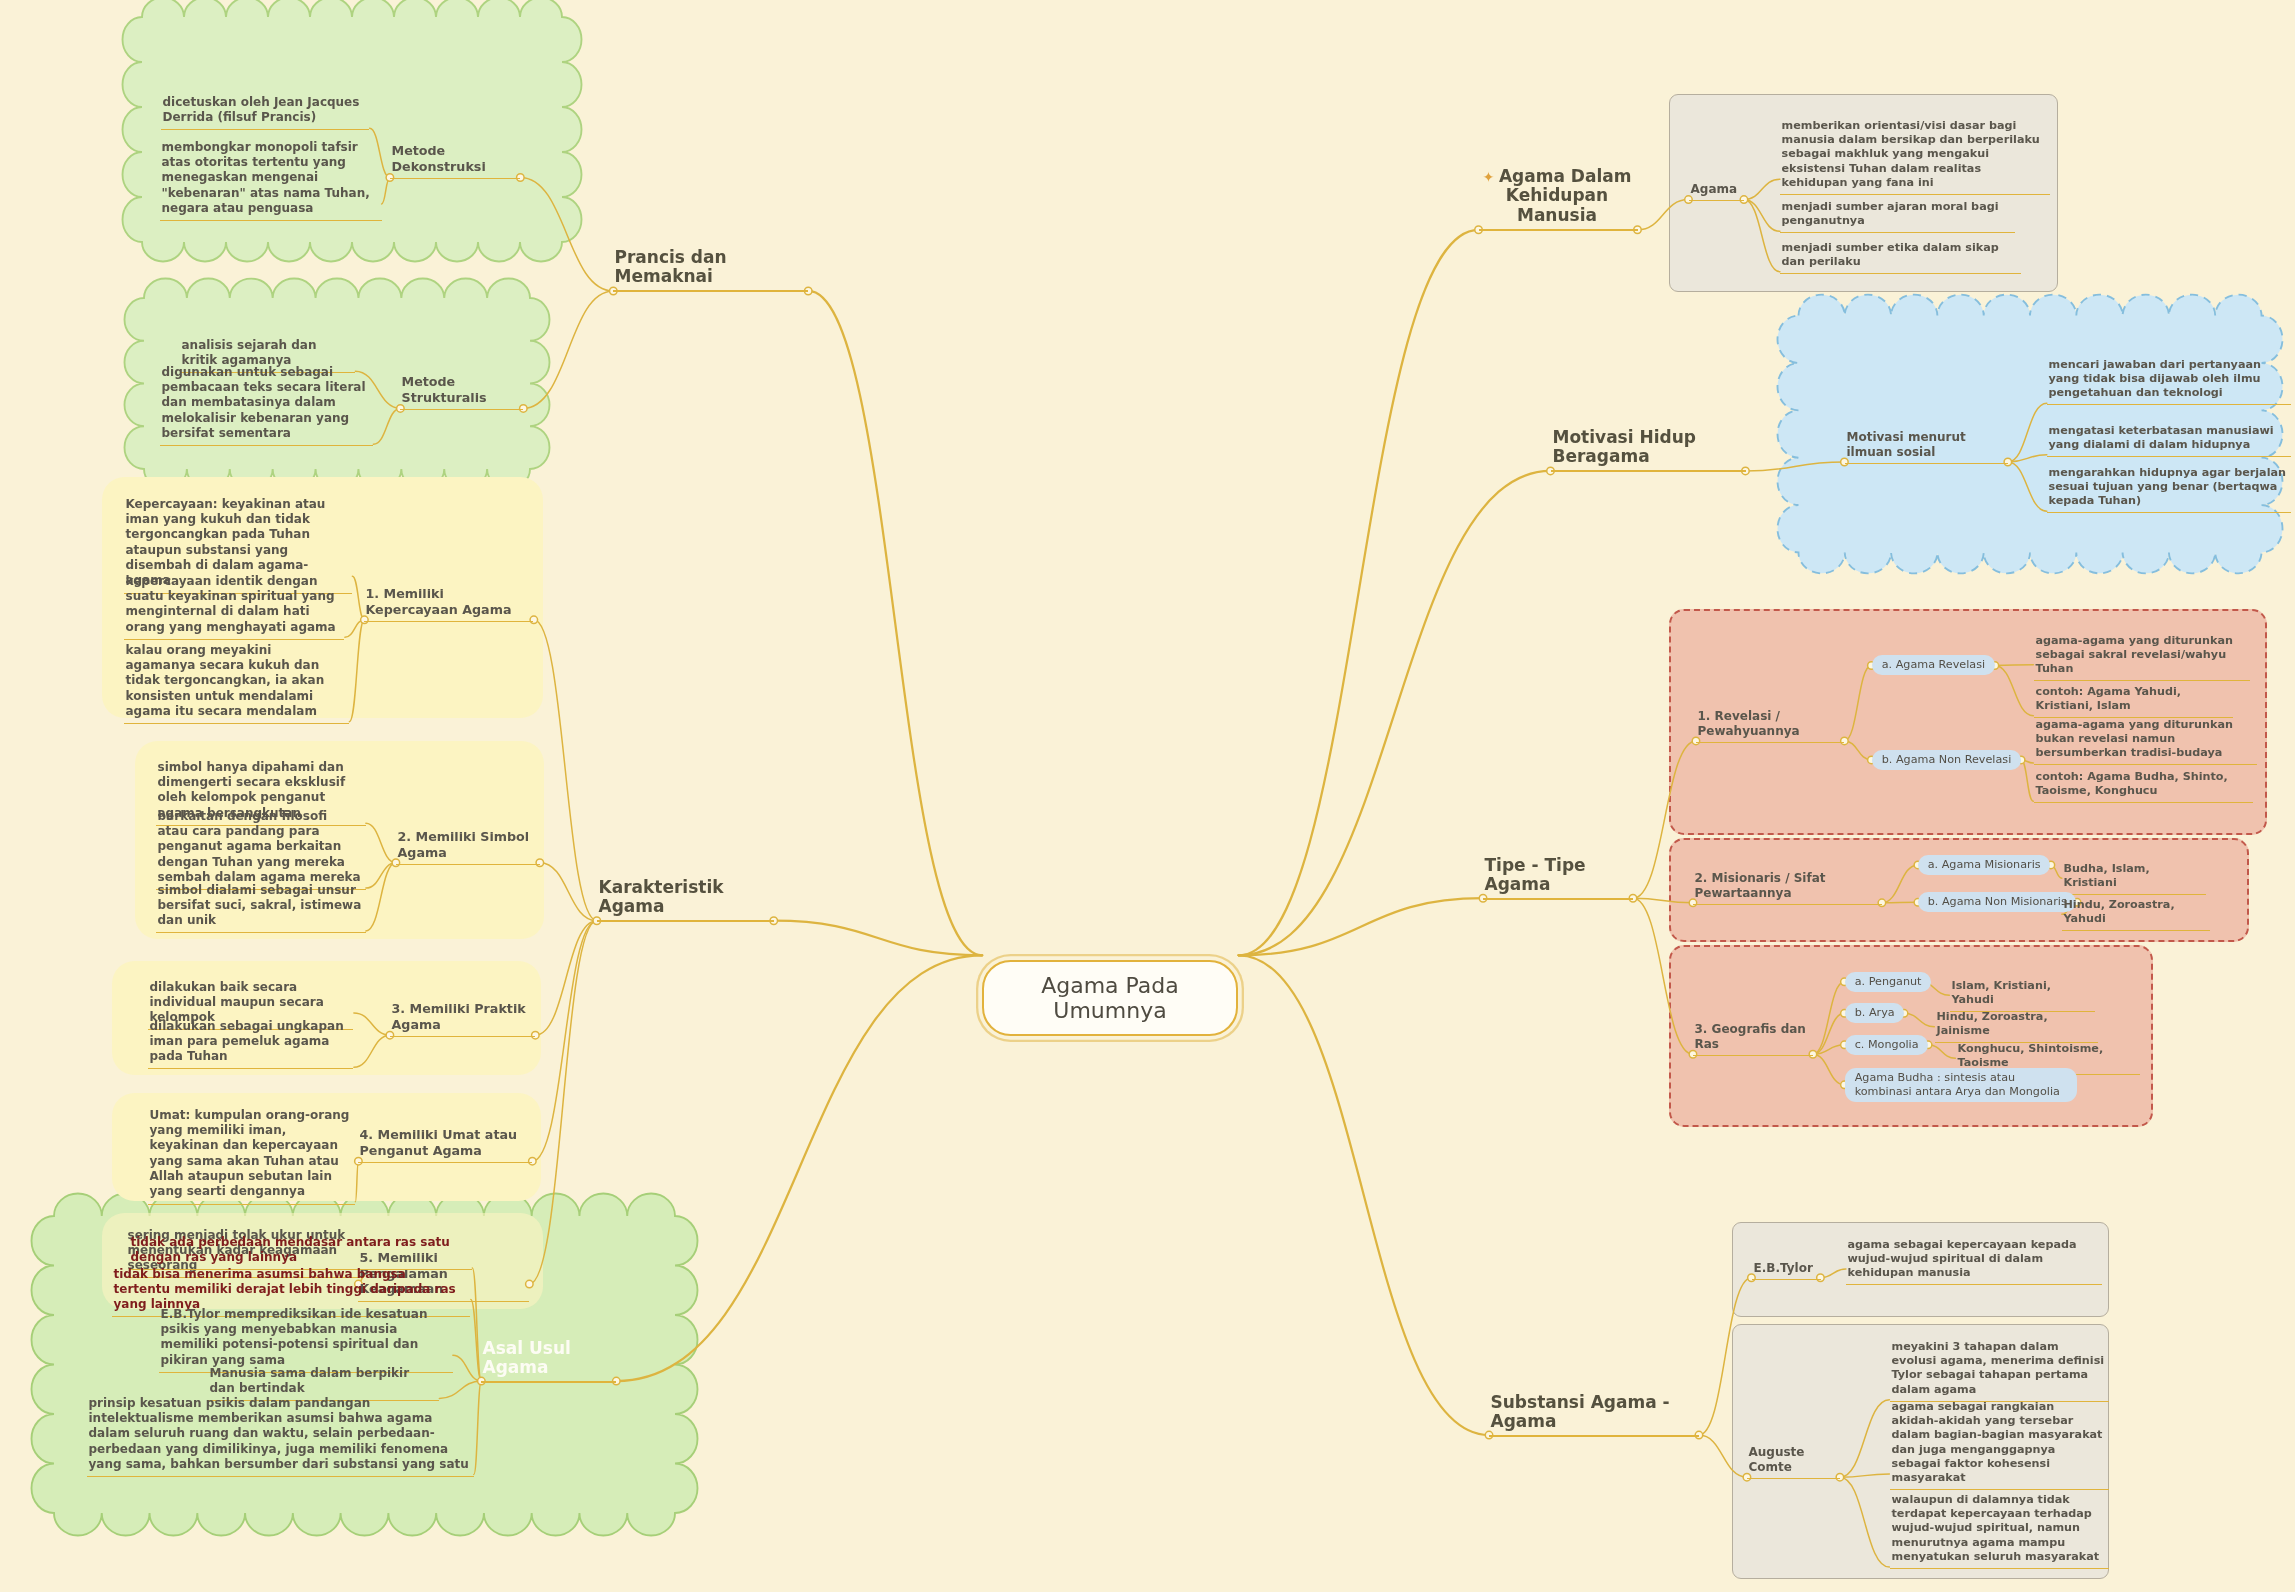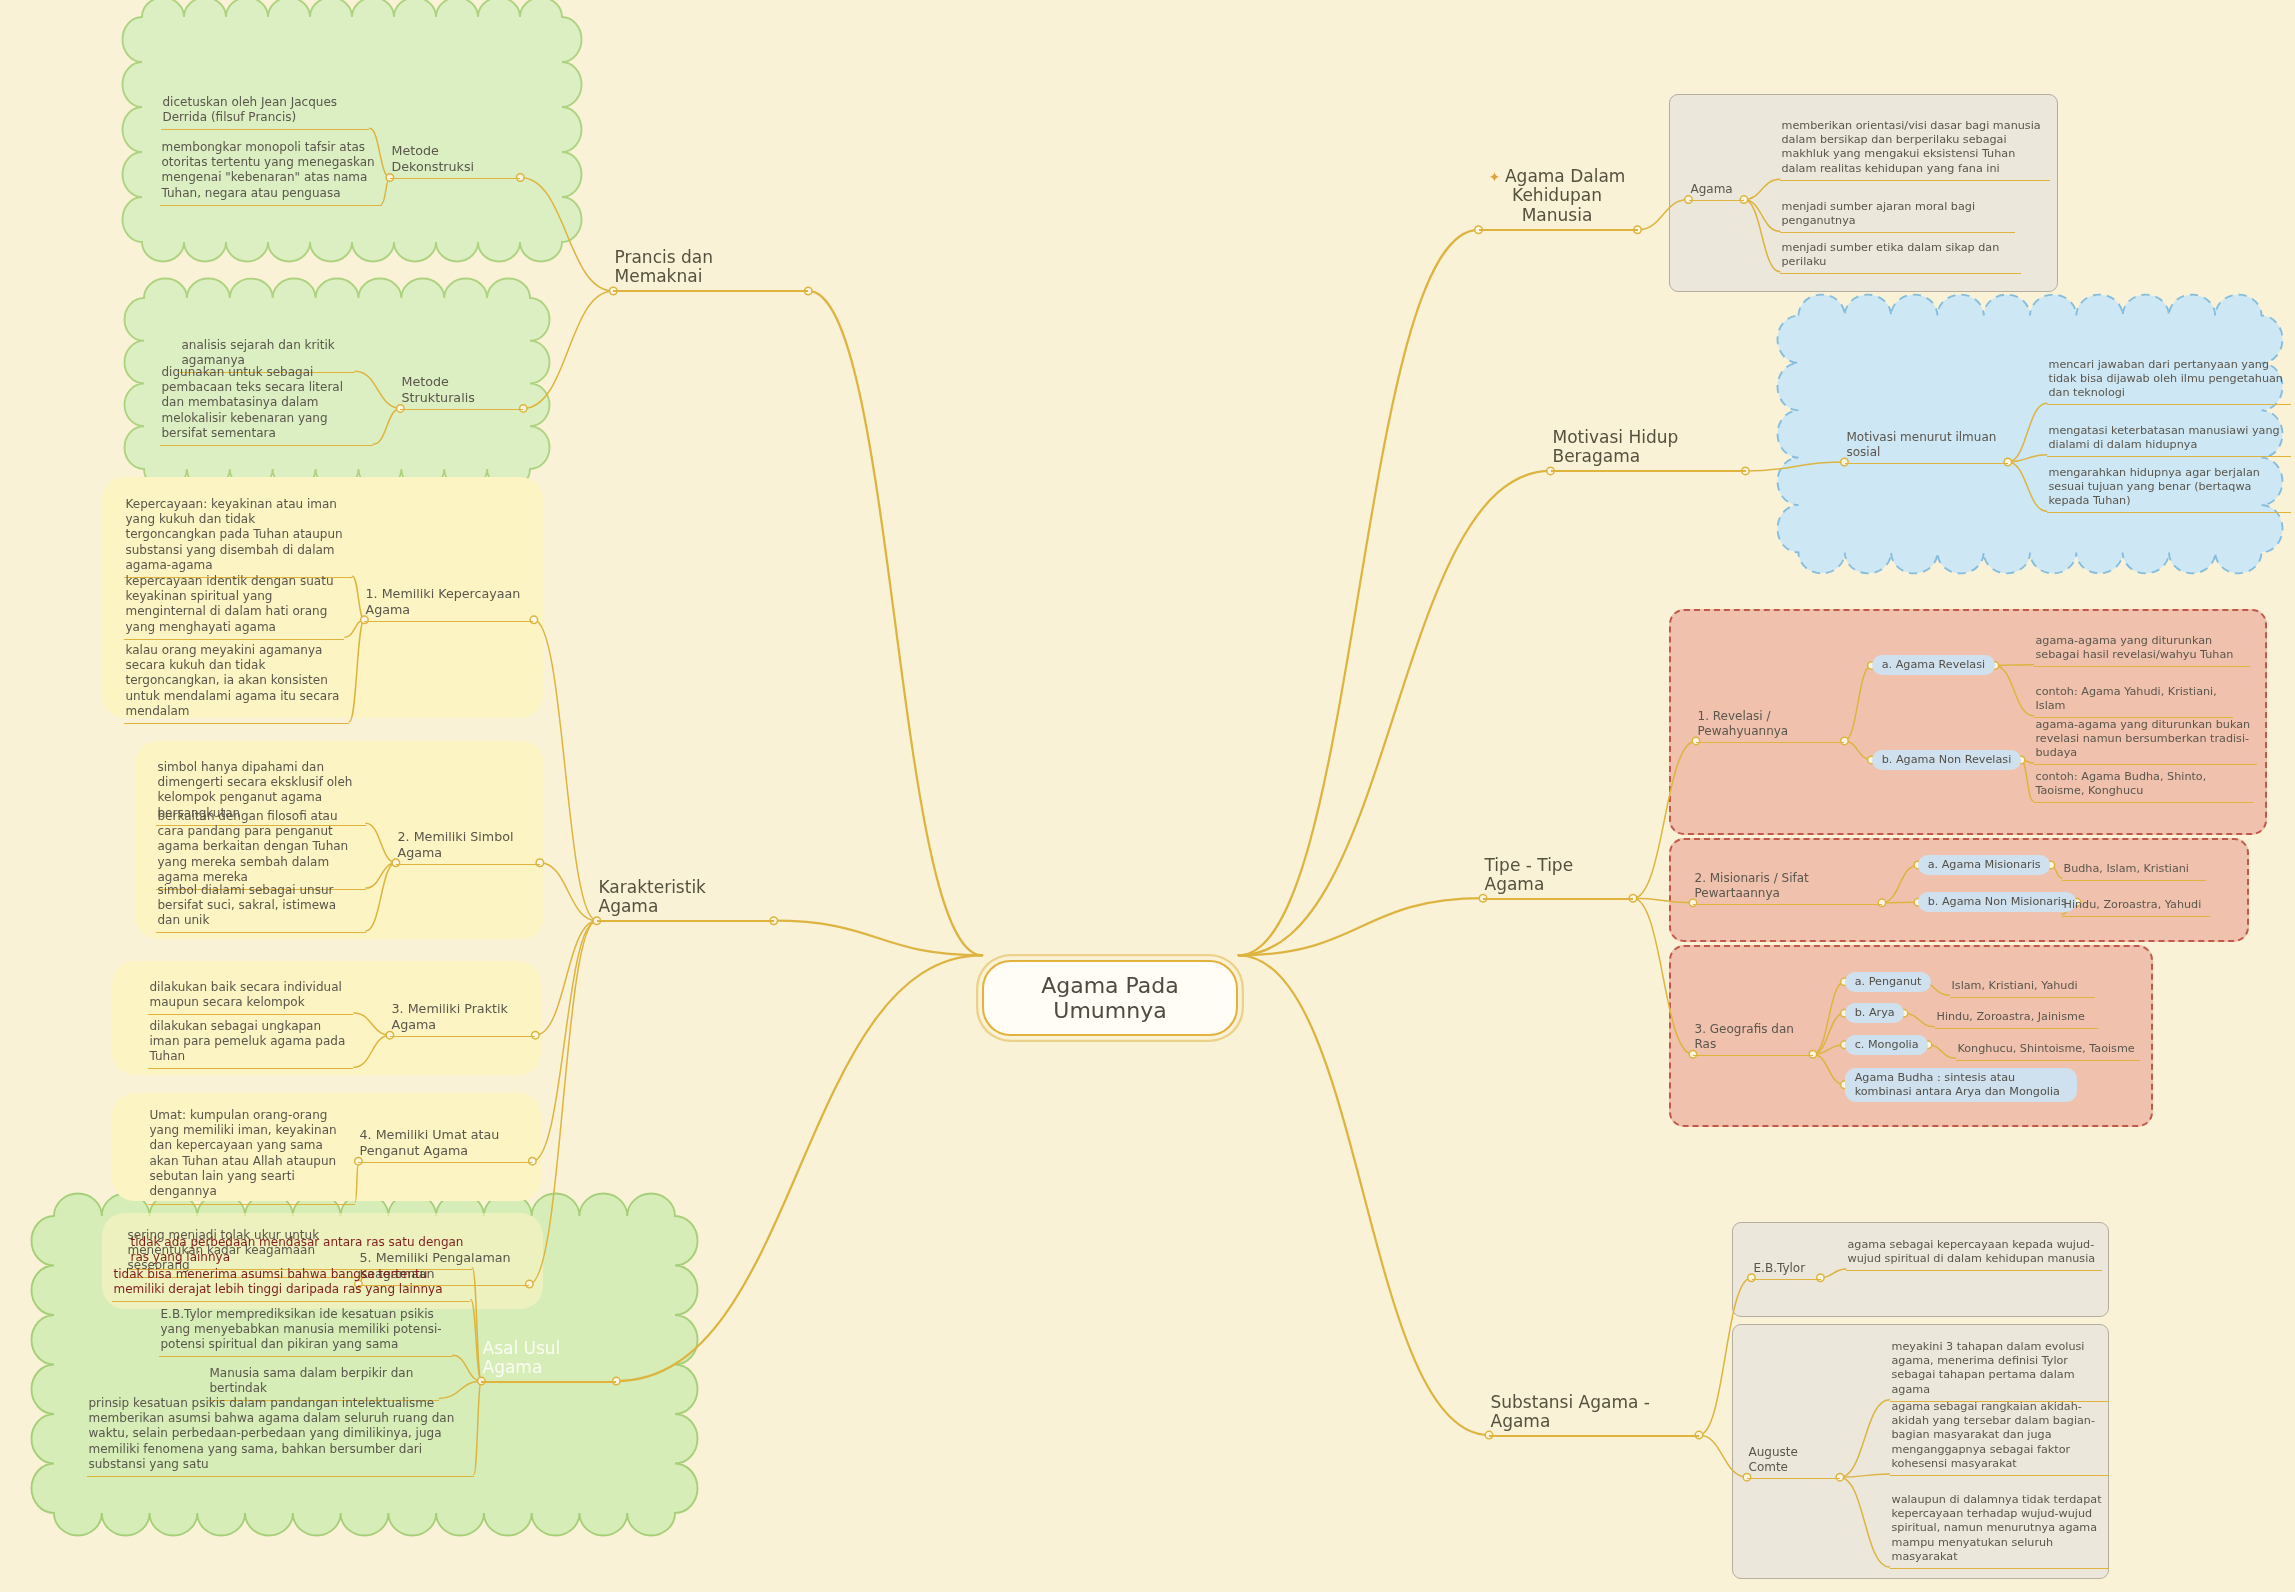--- a/index.html
+++ b/index.html
@@ -1,21 +1,21 @@
 <!DOCTYPE html>
 <html style="font-size:12px"><head>
 <meta charset="utf-8">
 <style>
   html,body{margin:0;padding:0;}
   body{
     width:2295px;height:1592px;position:relative;overflow:hidden;
     background:#faf2d7;font-family:"DejaVu Sans",sans-serif;
   }
   .node{position:absolute;z-index:3;color:#5a564c;}
-  .u{border-bottom:1.5px solid #e0b43c;padding:0.7px 4.5px 3.7px 1.5px;}
+  .u{border-bottom:1.5px solid #e0b43c;padding:0.7px 4.5px 3.7px 1.5px;font-weight:bold;}
   .txt{font-size:12px;line-height:1.28;}
   .sm{font-size:11.2px;line-height:1.28;}
   .lbl{font-size:12.7px;line-height:1.25;}
   .branch{font-size:17px;line-height:1.15;border-bottom-width:2.2px;color:#55513f;}
   .white{color:#fdfcf4;}
   .dim{color:#7f1d1d;}
   .pill{position:absolute;z-index:3;background:#cfe1ef;border-radius:11.2px;
         padding:3px 9.7px;font-size:11.2px;line-height:1.25;color:#534f47;}
   .ctr{background:#fffdf6;border:2.2px solid #e2b23c;border-radius:28.5px;
        box-shadow:0 0 0 3.7px #faf2d7,0 0 0 6px #ecd189;
@@ -242,21 +242,21 @@
 <div class="node branch u" style="left:1551px;top:427px;width:189px">Motivasi Hidup Beragama</div>
 <div class="node lbl u" style="left:1845px;top:429px;width:157px;font-size:12px">Motivasi menurut ilmuan sosial</div>
 <div class="node sm u" style="left:2047px;top:357px;width:238px">mencari jawaban dari pertanyaan yang tidak bisa dijawab oleh ilmu pengetahuan dan teknologi</div>
 <div class="node sm u" style="left:2047px;top:423px;width:238px">mengatasi keterbatasan manusiawi yang dialami di dalam hidupnya</div>
 <div class="node sm u" style="left:2047px;top:465px;width:238px">mengarahkan hidupnya agar berjalan sesuai tujuan yang benar (bertaqwa kepada Tuhan)</div>
 
 <div class="node branch u" style="left:1483px;top:855px;width:144px">Tipe - Tipe Agama</div>
 
 <div class="node lbl u" style="left:1696px;top:708px;width:142px;font-size:12px">1. Revelasi / Pewahyuannya</div>
 <div class="pill mid" style="left:1872px;top:655px">a. Agama Revelasi</div>
-<div class="node sm u" style="left:2034px;top:633px;width:210px">agama-agama yang diturunkan sebagai hasil revelasi/wahyu Tuhan</div>
+<div class="node sm u" style="left:2034px;top:633px;width:210px">agama-agama yang diturunkan sebagai sakral revelasi/wahyu Tuhan</div>
 <div class="node sm u" style="left:2034px;top:684px;width:193px">contoh: Agama Yahudi, Kristiani, Islam</div>
 <div class="pill mid" style="left:1872px;top:750px">b. Agama Non Revelasi</div>
 <div class="node sm u" style="left:2034px;top:717px;width:217px">agama-agama yang diturunkan bukan revelasi namun bersumberkan tradisi-budaya</div>
 <div class="node sm u" style="left:2034px;top:769px;width:213px">contoh: Agama Budha, Shinto, Taoisme, Konghucu</div>
 
 <div class="node lbl u" style="left:1693px;top:870px;width:183px;font-size:12px">2. Misionaris / Sifat Pewartaannya</div>
 <div class="pill mid" style="left:1918px;top:855px">a. Agama Misionaris</div>
 <div class="node sm u" style="left:2062px;top:861px;width:138px">Budha, Islam, Kristiani</div>
 <div class="pill mid" style="left:1918px;top:892px">b. Agama Non Misionaris</div>
 <div class="node sm u" style="left:2062px;top:897px;width:142px">Hindu, Zoroastra, Yahudi</div>

